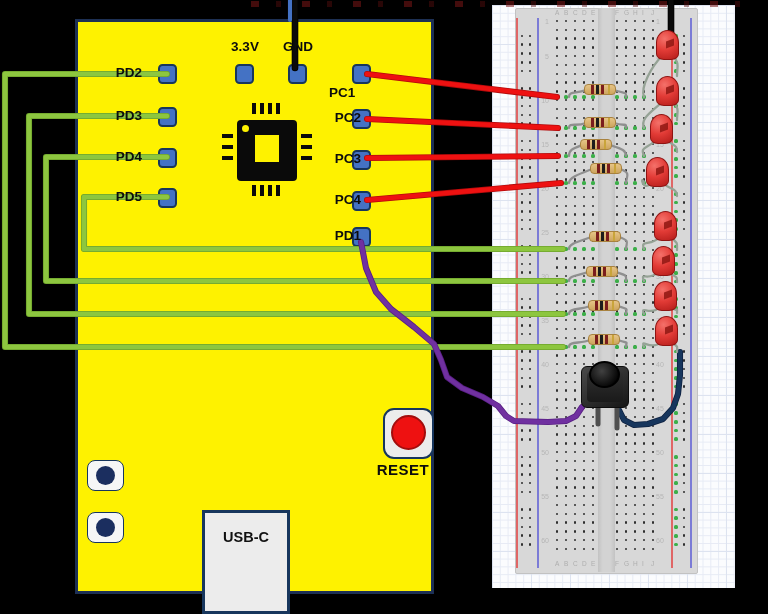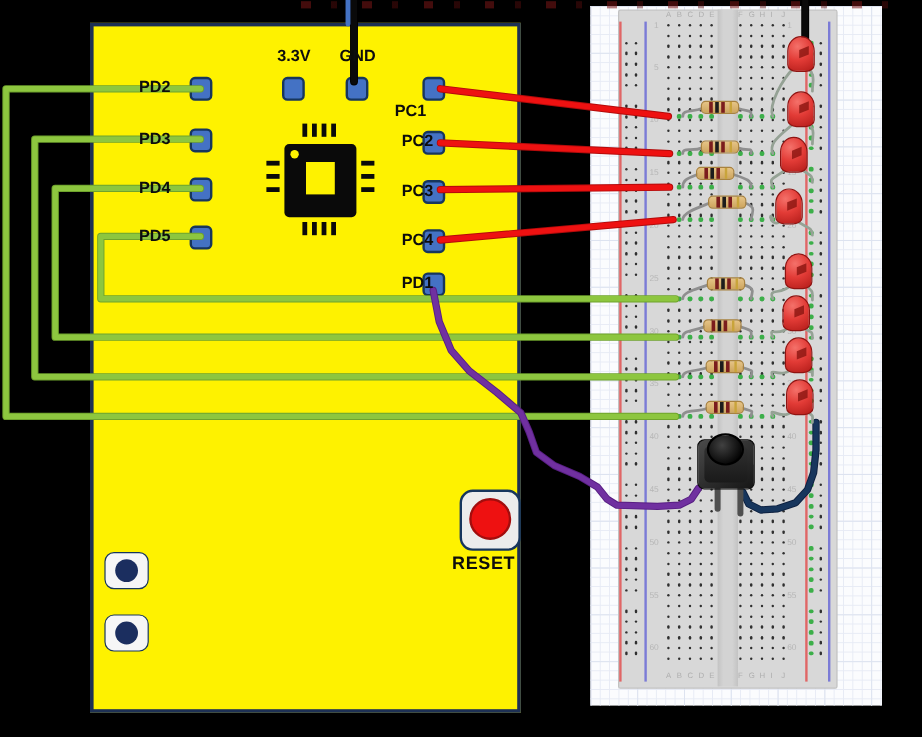--- a/index.html
+++ b/index.html
@@ -1014,20 +1014,23 @@
       <div class="abs pin" style="left: 352px; top: 150px;"></div>
       <div class="abs pin" style="left: 352px; top: 191px;"></div>
       <div class="abs pin" style="left: 352px; top: 227px;"></div>
       <div class="abs reset-box" style="left: 383px; top: 408px; width: 51px; height: 51px;"></div>
       <div class="abs reset-circle" style="left: 391px; top: 415px; width: 35px; height: 35px;"></div>
       <div class="abs small-btn" style="left: 87px; top: 460px; width: 37px; height: 31px;"></div>
       <div class="abs navy-circle" style="left: 96px; top: 466px; width: 19px; height: 19px;"></div>
       <div class="abs small-btn" style="left: 87px; top: 512px; width: 37px; height: 31px;"></div>
       <div class="abs navy-circle" style="left: 96px; top: 518px; width: 19px; height: 19px;"></div>
     </div>
+  <div class="abs" id="usb-box" style="left:202px;top:510px;width:88px;height:104px;">
+    <div id="usb-label">USB-C</div>
+  </div>
   <svg id="wire-layer" class="abs" style="left:0;top:0;" width="768" height="614">
       <polyline points="295,0 295,68" fill="none" stroke="#000000" stroke-width="6.6" stroke-linecap="round" stroke-linejoin="round"></polyline>
       <polyline points="295,0 295,68" fill="none" stroke="#0a0a0a" stroke-width="5" stroke-linecap="round" stroke-linejoin="round"></polyline>
       <polyline points="290,0 290,20" fill="none" stroke="#4472c4" stroke-width="4.1" stroke-linecap="round" stroke-linejoin="round"></polyline>
       <polyline points="290,0 290,20" fill="none" stroke="#4472c4" stroke-width="2.5" stroke-linecap="round" stroke-linejoin="round"></polyline>
       <polyline points="671,0 671,33" fill="none" stroke="#000000" stroke-width="6.6" stroke-linecap="round" stroke-linejoin="round"></polyline>
       <polyline points="671,0 671,33" fill="none" stroke="#0a0a0a" stroke-width="5" stroke-linecap="round" stroke-linejoin="round"></polyline>
       <polyline points="367,74 557,97" fill="none" stroke="#b30b0b" stroke-width="6.1" stroke-linecap="round" stroke-linejoin="round"></polyline>
       <polyline points="367,74 557,97" fill="none" stroke="#ee1111" stroke-width="4.5" stroke-linecap="round" stroke-linejoin="round"></polyline>
       <polyline points="367,119 558,128" fill="none" stroke="#b30b0b" stroke-width="6.1" stroke-linecap="round" stroke-linejoin="round"></polyline>

